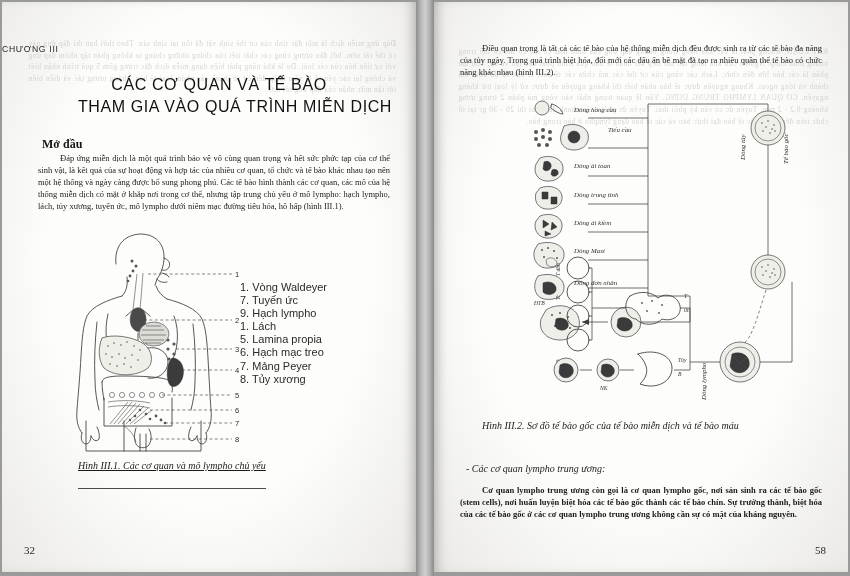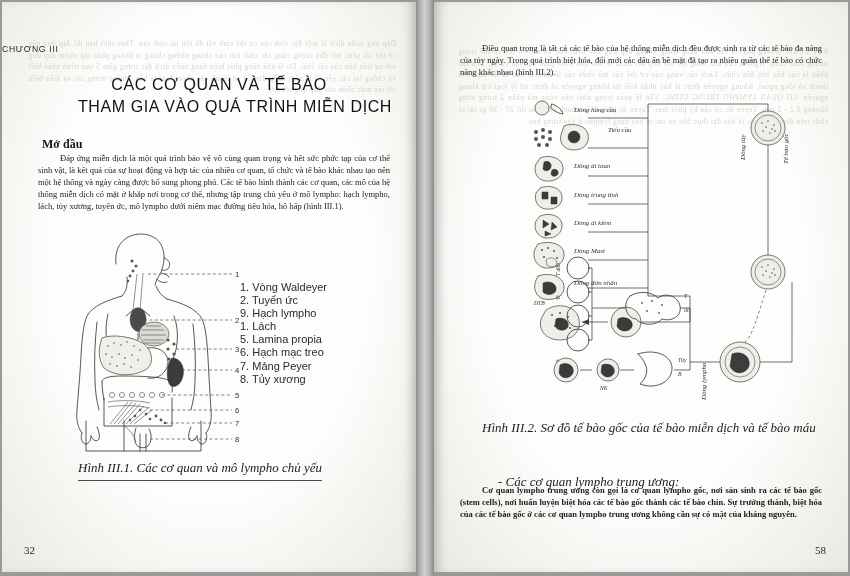--- a/index.html
+++ b/index.html
@@ -51,23 +51,23 @@
     font-size:12px;font-weight:bold;color:#151515;
     font-family:"Liberation Serif", serif;}
 
   .para{position:absolute;
     font-size:8.5px;line-height:12.1px;color:#1b1b1b;
     text-align:justify;text-justify:inter-word;
     font-family:"Liberation Serif", serif;}
   .para.indent{text-indent:22px;}
 
   .caption{position:absolute;
-    font-style:italic;font-size:13px;color:#1b1b1b;
+    font-style:italic;font-size:10px;color:#1b1b1b;
     font-family:"Liberation Serif", serif;}
-  .caption.underline{border-bottom:.6px solid #4a4a4a;padding-bottom:4px;}
+  .caption.underline{border-bottom:.6px solid #4a4a4a;padding-bottom:17px;text-decoration:underline;}
 
   .folio{position:absolute;bottom:16px;font-size:11px;color:#272727;
     font-family:"Liberation Serif", serif;}
   .folio.l{left:22px;}
   .folio.r{right:22px;}
 
   
   .legend{position:absolute;left:238px;top:279px;
     font-family:"Liberation Sans", sans-serif;
     font-size:11px;line-height:13.1px;color:#2a2a2a;}
@@ -258,21 +258,21 @@
             <text class="num" x="171" y="183">6</text>
           <path class="lead" d="M101 193 L168 193"></path>
             <text class="num" x="171" y="196">7</text>
           <path class="lead" d="M86 209 L168 209"></path>
             <text class="num" x="171" y="212">8</text>
         </svg>
       </div>
 
       <div class="legend">
         <div>1. Vòng Waldeyer</div>
-        <div>2. Tuyến ức</div>
+        <div>7. Tuyến ức</div>
         <div>9. Hạch lympho</div>
         <div>1. Lách</div>
         <div>5. Lamina propia</div>
         <div>6. Hạch mạc treo</div>
         <div>7. Mảng Peyer</div>
         <div>8. Tủy xương</div>
       </div>
 
       <div class="caption underline" style="left:76px;top:458px;">Hình III.1. Các cơ quan và mô lympho chủ yếu</div>
 
@@ -466,21 +466,21 @@
                                C116 278 118 272 116 266 C114 260 110 256 108 254 Z"></path>
           <text class="hand-s" x="148" y="262">Tủy</text>
           <text class="hand-s" x="148" y="276">B</text>
           <path class="rule" d="M144 270 L160 270 L160 262"></path>
         </svg>
       </div>
 
       <div class="caption" style="left:48px;top:418px;">Hình III.2. Sơ đồ tế bào gốc của tế bào miễn dịch và tế bào máu</div>
 
 
-      <div class="caption" style="left:64px;top:461px;margin-top:11px;">- Các cơ quan lympho trung ương:</div>
+      <div class="caption" style="left:32px;top:461px;">- Các cơ quan lympho trung ương:</div>
 
       <div class="para indent" style="left:26px;top:482px;width:362px;font-weight:bold;">Cơ quan lympho trung ương còn gọi là cơ quan lympho gốc, nơi sản sinh ra các tế bào gốc (stem cells), nơi huấn luyện biệt hóa các tế bào gốc thành các tế bào chín. Sự trưởng thành, biệt hóa của các tế bào gốc ở các cơ quan lympho trung ương không cần sự có mặt của kháng nguyên.</div>
 
       <div class="folio r">58</div>
     </div>
   </div>
 
 </div>
 
 </body></html>

